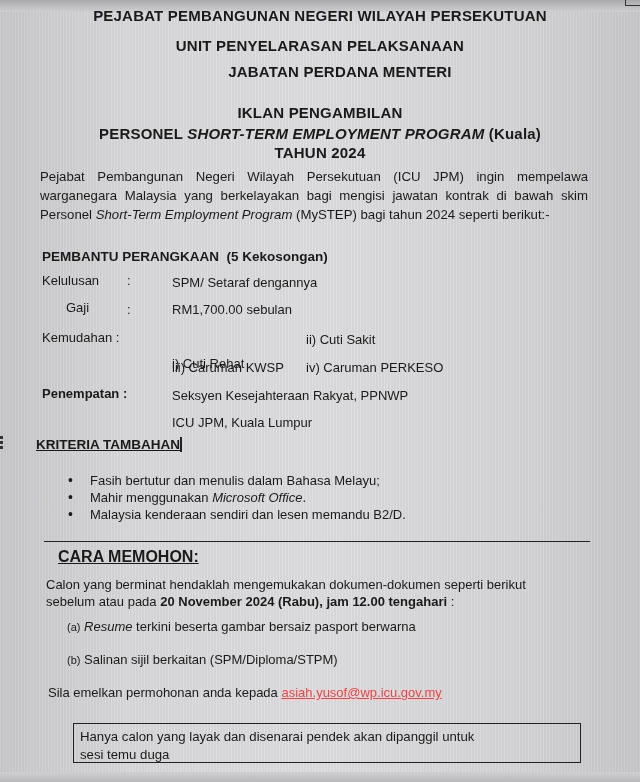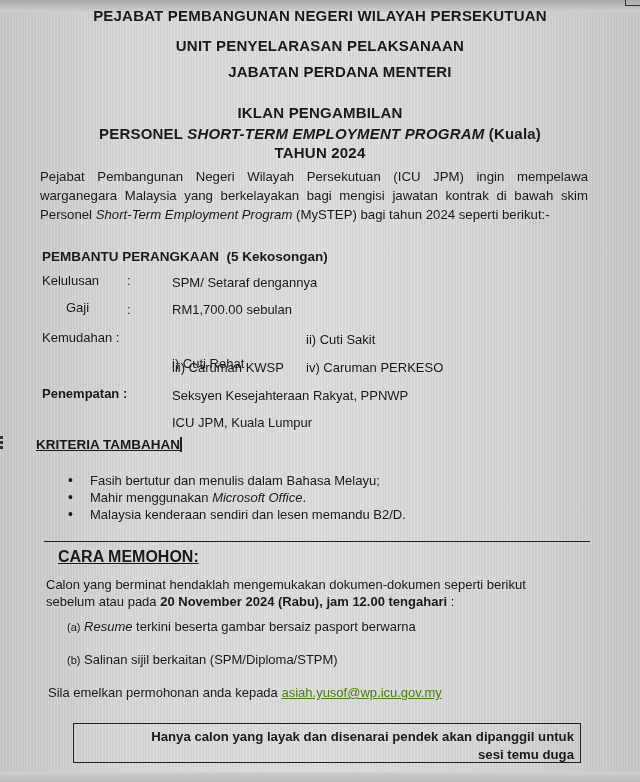--- a/index.html
+++ b/index.html
@@ -22,24 +22,24 @@
   .intro { left:40px; width:548px; font-size:13.2px; line-height:19px; text-align:justify; }
   .lbl { font-size:13px; }
   .val { font-size:13px; }
   .bold { font-weight:bold; }
   .ul { text-decoration:underline; }
   ul.crit { margin:0; padding:0; list-style:none; }
   ul.crit li { position:relative; padding-left:22px; font-size:13px; line-height:17px; }
   ul.crit li::before { content:"\2022"; position:absolute; left:0; font-size:14px; }
   .rule { height:1px; background:#222; }
   .notice {
-    border:1.5px solid #222; text-align:right; font-weight:bold; font-size:13.2px; line-height:18px;
+    border:1.5px solid #222; text-align:left; font-weight:normal; font-size:13.2px; line-height:18px;
     padding:4px 6px; box-sizing:border-box;
   }
-  .link { color:#4d7c0f; text-decoration:underline; }
+  .link { color:#ef4444; text-decoration:underline; }
   .side-mark { width:3px; height:14px; background:repeating-linear-gradient(180deg,#333 0 3px,transparent 3px 5px); }
 </style>
 </head>
 <body>
 
 <div class="top-strip"></div>
 <div class="corner-box"></div>
 
 <div class="abs hdr" style="top:7px;">PEJABAT PEMBANGUNAN NEGERI WILAYAH PERSEKUTUAN</div>
 <div class="abs hdr" style="top:37px;">UNIT PENYELARASAN PELAKSANAAN</div>

